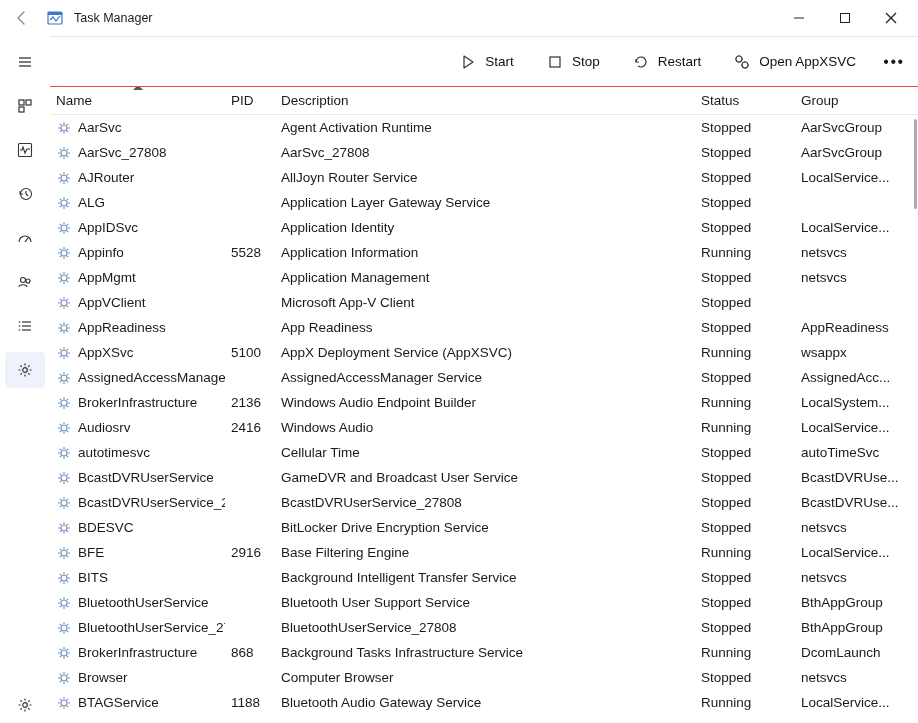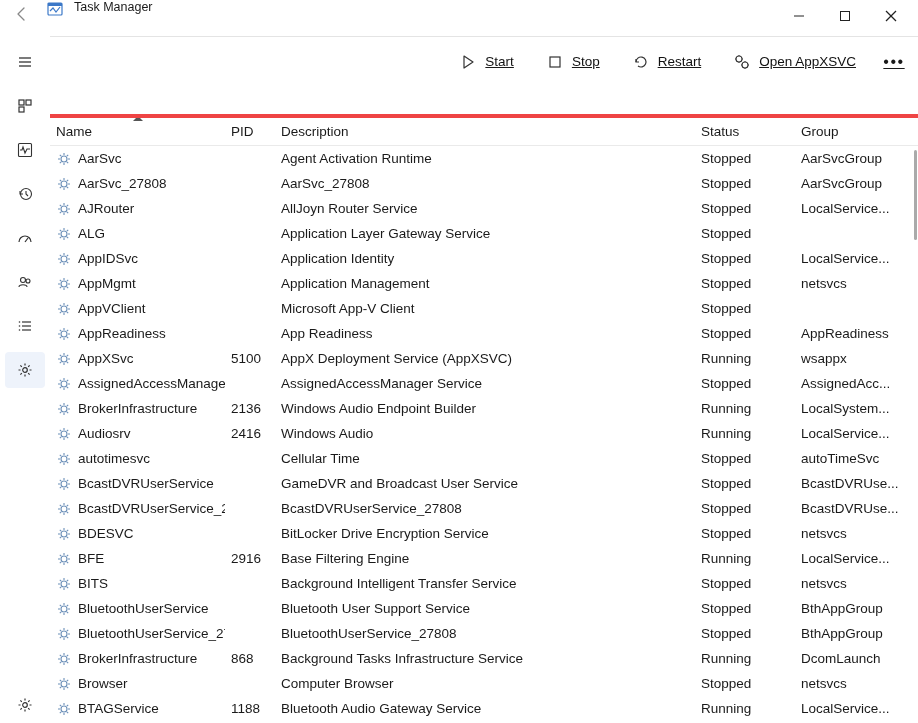--- a/index.html
+++ b/index.html
@@ -1,33 +1,33 @@
 <!DOCTYPE html>
 <html><head>
 <meta charset="utf-8">
 <style>
   * { box-sizing: border-box; margin: 0; padding: 0; font-family: "Segoe UI", Arial, sans-serif; }
   body { width: 918px; height: 723px; background: #fff; overflow: hidden; font-size: 13px; color: #1a1a1a; }
-  .titlebar { display: flex; align-items: flex-start; height: 36px; padding: 0 4px 0 8px; }
+  .titlebar { display: flex; align-items: center; height: 36px; padding: 0 4px 0 8px; }
   .titlebar .back { width: 28px; height: 28px; display:flex; align-items:center; justify-content:center; color:#999; }
   .titlebar .appicon { width: 18px; height: 18px; margin: 0 10px; display:flex; align-items:center; justify-content:center; }
   .titlebar .title { font-size: 12.5px; }
   .titlebar .spacer { flex: 1; }
   .titlebar .winbtn { width: 46px; height: 32px; display:flex; align-items:center; justify-content:center; }
   .main { display:flex; height: calc(723px - 36px); }
   .sidebar { width: 50px; display:flex; flex-direction:column; align-items:center; padding-top:8px; gap: 8px; }
   .sidebar .sbtn { width: 40px; height: 36px; display:flex; align-items:center; justify-content:center; border-radius:4px; color:#333; }
   .sidebar .sbtn.active { background: #eef3fb; }
   .sidebar .sspacer { flex:1; }
   .content { flex:1; display:flex; flex-direction:column; border-left:none; position:relative; }
-  .toolbar { height: 50px; display:flex; align-items:center; justify-content:flex-end; gap: 20px; padding: 16px 12px; border-top: 1px solid #e4e4e4; text-decoration: underline; }
+  .toolbar { height: 50px; display:flex; align-items:center; justify-content:flex-end; gap: 20px; padding: 16px 12px; border-top: 1px solid #e4e4e4; }
   .tbtn { display:flex; align-items:center; gap:8px; font-size:13.5px; color:#111; padding:4px 6px; border-radius:4px; }
   .tbtn .ticon { width:18px; height:18px; display:flex; align-items:center; justify-content:center; color:#333; }
   .more { width:24px; text-align:center; font-size:16px; letter-spacing:1.5px; }
-  .tablewrap { flex:1; overflow:auto; position:relative; border-top:4px solid #ef4444;margin-top:28px; }
+  .tablewrap { flex:1; overflow:auto; position:relative; border-top:1px solid #ef4444; }
   table { width:100%; border-collapse: collapse; table-layout: fixed; }
   th { text-align:left; font-weight:400; font-size:13.5px; padding: 6px 6px; border-bottom:1px solid #eaeaea; position:relative; white-space:nowrap; background:#fff; }
   th.sortcol::after { content:""; position:absolute; top:-2px; left:50%; transform:translateX(-50%); border-left:5px solid transparent; border-right:5px solid transparent; border-bottom:5px solid #555; }
   td { padding: 2px 6px; font-size:13.5px; white-space:nowrap; overflow:hidden; text-overflow:ellipsis; line-height:21px; }
   .namecell { display:flex; align-items:center; gap:6px; }
   .svcicon { width:16px; height:16px; flex:0 0 16px; }
   col.c-name { width: 175px; }
   col.c-pid  { width: 50px; }
   col.c-desc { width: 420px; }
   col.c-stat { width: 100px; }
@@ -276,20 +276,35 @@
               <td>Stopped</td>
               <td>LocalService...</td>
             </tr>
             <tr>
               <td>
                 <div class="namecell">
                   <svg class="svcicon" viewBox="0 0 16 16">
                     <circle cx="8" cy="8" r="3" fill="none" stroke="#6b8fb8" stroke-width="1.1"></circle>
                     <path d="M8 2 L8 4 M8 12 L8 14 M2 8 L4 8 M12 8 L14 8 M3.8 3.8 L5.2 5.2 M10.8 10.8 L12.2 12.2 M12.2 3.8 L10.8 5.2 M5.2 10.8 L3.8 12.2" stroke="#6b8fb8" stroke-width="1.1"></path>
                   </svg>
+                  <span>Appinfo</span>
+                </div>
+              </td>
+              <td>5528</td>
+              <td>Application Information</td>
+              <td>Running</td>
+              <td>netsvcs</td>
+            </tr>
+            <tr>
+              <td>
+                <div class="namecell">
+                  <svg class="svcicon" viewBox="0 0 16 16">
+                    <circle cx="8" cy="8" r="3" fill="none" stroke="#6b8fb8" stroke-width="1.1"></circle>
+                    <path d="M8 2 L8 4 M8 12 L8 14 M2 8 L4 8 M12 8 L14 8 M3.8 3.8 L5.2 5.2 M10.8 10.8 L12.2 12.2 M12.2 3.8 L10.8 5.2 M5.2 10.8 L3.8 12.2" stroke="#6b8fb8" stroke-width="1.1"></path>
+                  </svg>
                   <span>AppMgmt</span>
                 </div>
               </td>
               <td></td>
               <td>Application Management</td>
               <td>Stopped</td>
               <td>netsvcs</td>
             </tr>
             <tr>
               <td>

